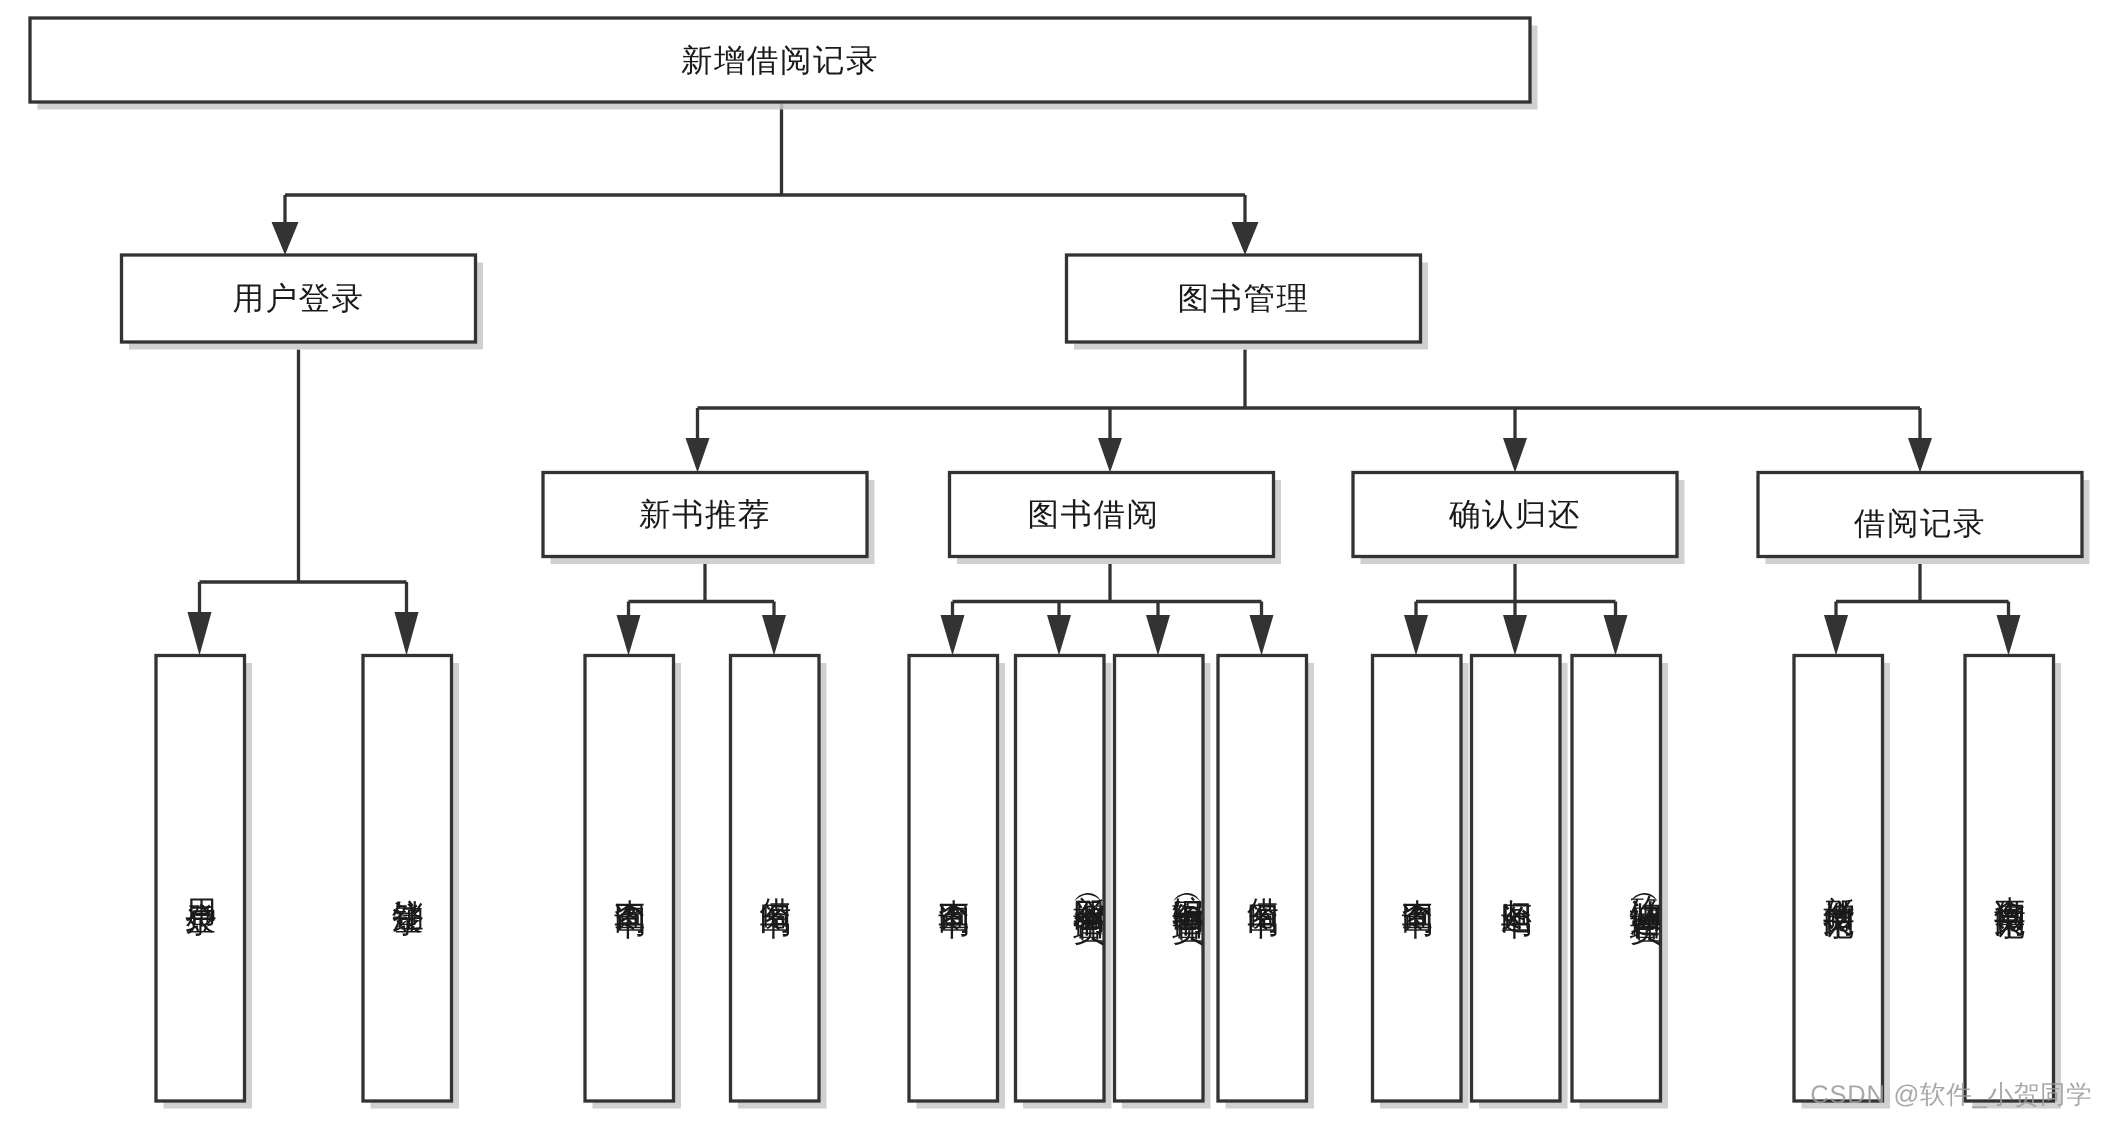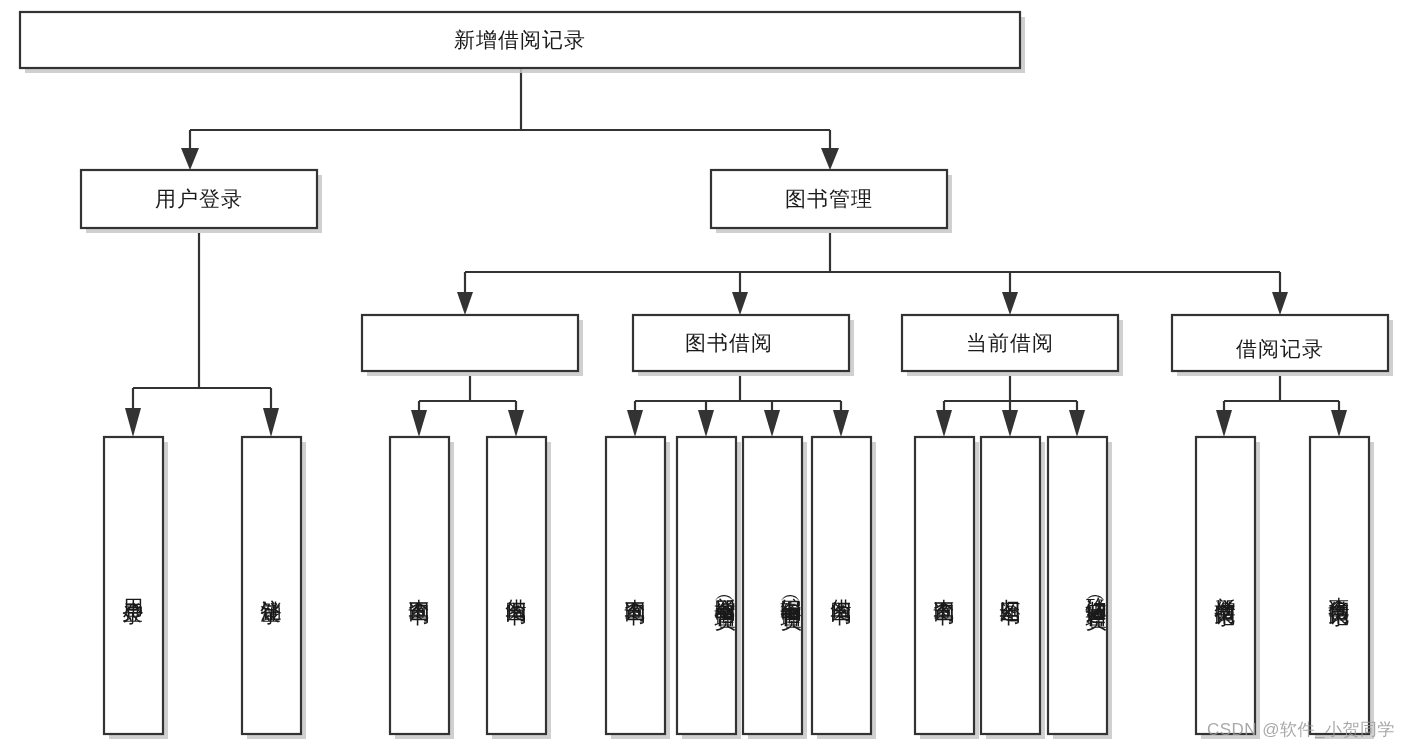--- a/index.html
+++ b/index.html
@@ -206,22 +206,23 @@
       <rect class="node-shadow" x="1315" y="442" width="59" height="297"></rect>
       <rect class="node-box" x="1310" y="437" width="59" height="297"></rect>
     </g>
   </svg>
 
   <div class="node-label-h" style="left:20px; top:12px; width:1000px; height:56px;">新增借阅记录</div>
 
   <div class="node-label-h" style="left:81px; top:170px; width:236px; height:58px;">用户登录</div>
   <div class="node-label-h" style="left:711px; top:170px; width:236px; height:58px;">图书管理</div>
 
+  <div class="node-label-h" style="left:362px; top:315px; width:216px; height:56px;">新书推荐</div>
   <div class="node-label-h" style="left:633px; top:315px; width:192px; height:56px;font-family:Liberation Mono, monospace;">图书借阅</div>
-  <div class="node-label-h" style="left:902px; top:315px; width:216px; height:56px;">当前借阅</div>
+  <div class="node-label-h" style="left:902px; top:315px; width:216px; height:56px;">确认归还</div>
   <div class="node-label-h" style="left:1172px; top:315px; width:216px; height:68px;">借阅记录</div>
 
   <div class="node-label-v" style="left:104px; top:437px; width:59px; height:297px;">用户登录</div>
   <div class="node-label-v" style="left:242px; top:437px; width:59px; height:297px;">注销登录</div>
 
   <div class="node-label-v" style="left:390px; top:437px; width:59px; height:297px;">查询图书</div>
   <div class="node-label-v" style="left:487px; top:437px; width:59px; height:297px;">借阅图书</div>
 
   <div class="node-label-v" style="left:606px; top:437px; width:59px; height:297px;">查询图书</div>
   <div class="node-label-v top-align" style="left:677px; top:437px; width:59px; height:297px;">新增图书（管理员）</div>

